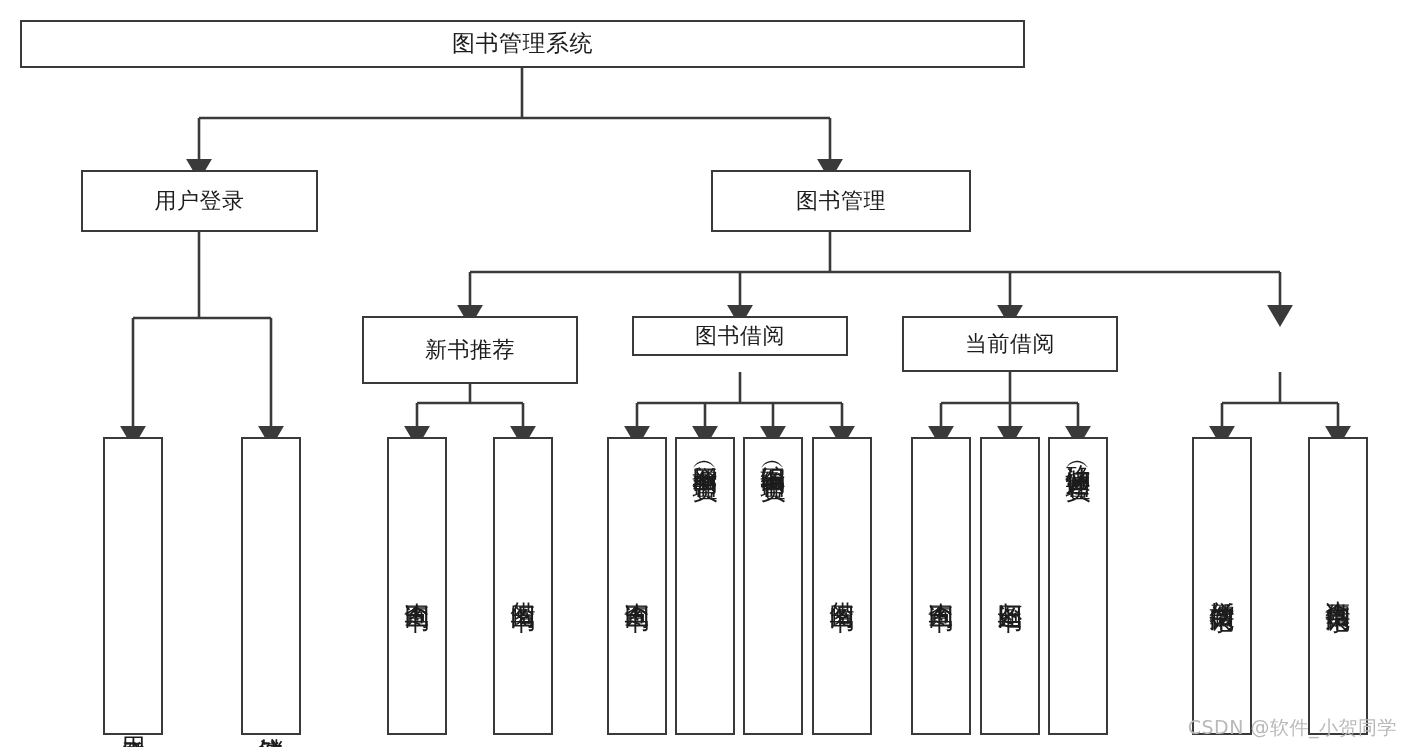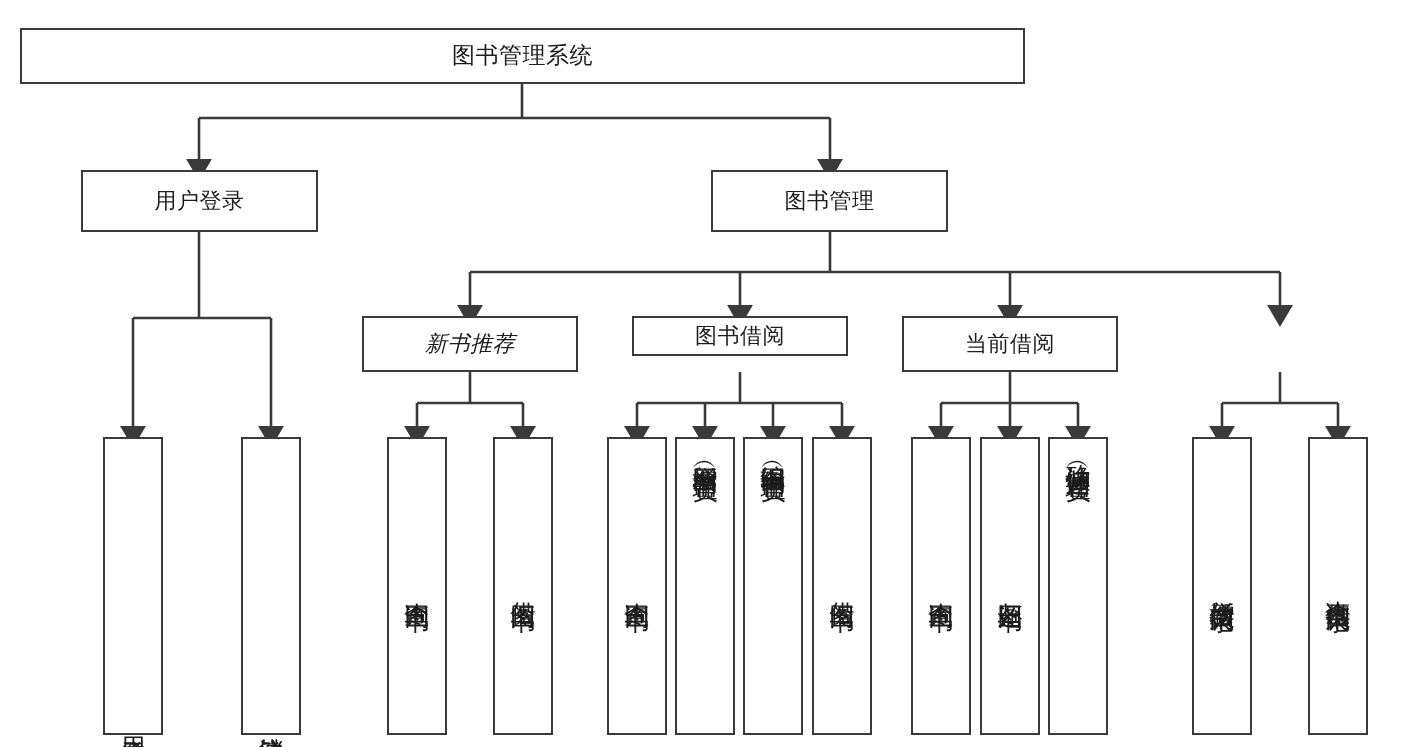--- a/index.html
+++ b/index.html
@@ -132,33 +132,33 @@
       <path d="M1010,403 L1010,429" marker-end="url(#arrow)"></path>
       <path d="M1078,403 L1078,429" marker-end="url(#arrow)"></path>
 
       <path d="M1280,372 L1280,403"></path>
       <path d="M1222,403 L1338,403"></path>
       <path d="M1222,403 L1222,429" marker-end="url(#arrow)"></path>
       <path d="M1338,403 L1338,429" marker-end="url(#arrow)"></path>
     </g>
   </svg>
 
-  <div class="node horiz root" style="left:20px; top:28px; width:1005px; height:56px;">
+  <div class="node horiz root" style="left:20px; top:20px; width:1005px; height:48px;">
     <span class="node-label">图书管理系统</span>
   </div>
 
   <div class="node horiz" style="left:81px; top:170px; width:237px; height:62px;">
     <span class="node-label">用户登录</span>
   </div>
 
-  <div class="node horiz" style="left:711px; top:170px; width:237px; height:62px;">
+  <div class="node horiz" style="left:711px; top:170px; width:260px; height:62px;">
     <span class="node-label">图书管理</span>
   </div>
 
-  <div class="node horiz" style="left:362px; top:316px; width:216px; height:56px;font-style:italic;">
+  <div class="node horiz" style="left:362px; top:316px; width:216px; height:68px;">
     <span class="node-label">新书推荐</span>
   </div>
 
   <div class="node horiz" style="left:632px; top:316px; width:216px; height:40px;">
     <span class="node-label">图书借阅</span>
   </div>
 
   <div class="node horiz" style="left:902px; top:316px; width:216px; height:56px;">
     <span class="node-label">当前借阅</span>
   </div>
@@ -209,14 +209,15 @@
   </div>
 
   <div class="node vert align-middle" style="left:1192px; top:437px; width:60px; height:298px;">
     <span class="node-label">新增借阅记录</span>
   </div>
 
   <div class="node vert align-middle" style="left:1308px; top:437px; width:60px; height:298px;">
     <span class="node-label">查询借阅记录</span>
   </div>
 
+  <div id="watermark">CSDN @软件_小贺同学</div>
 
 </div>
 
 </body></html>

